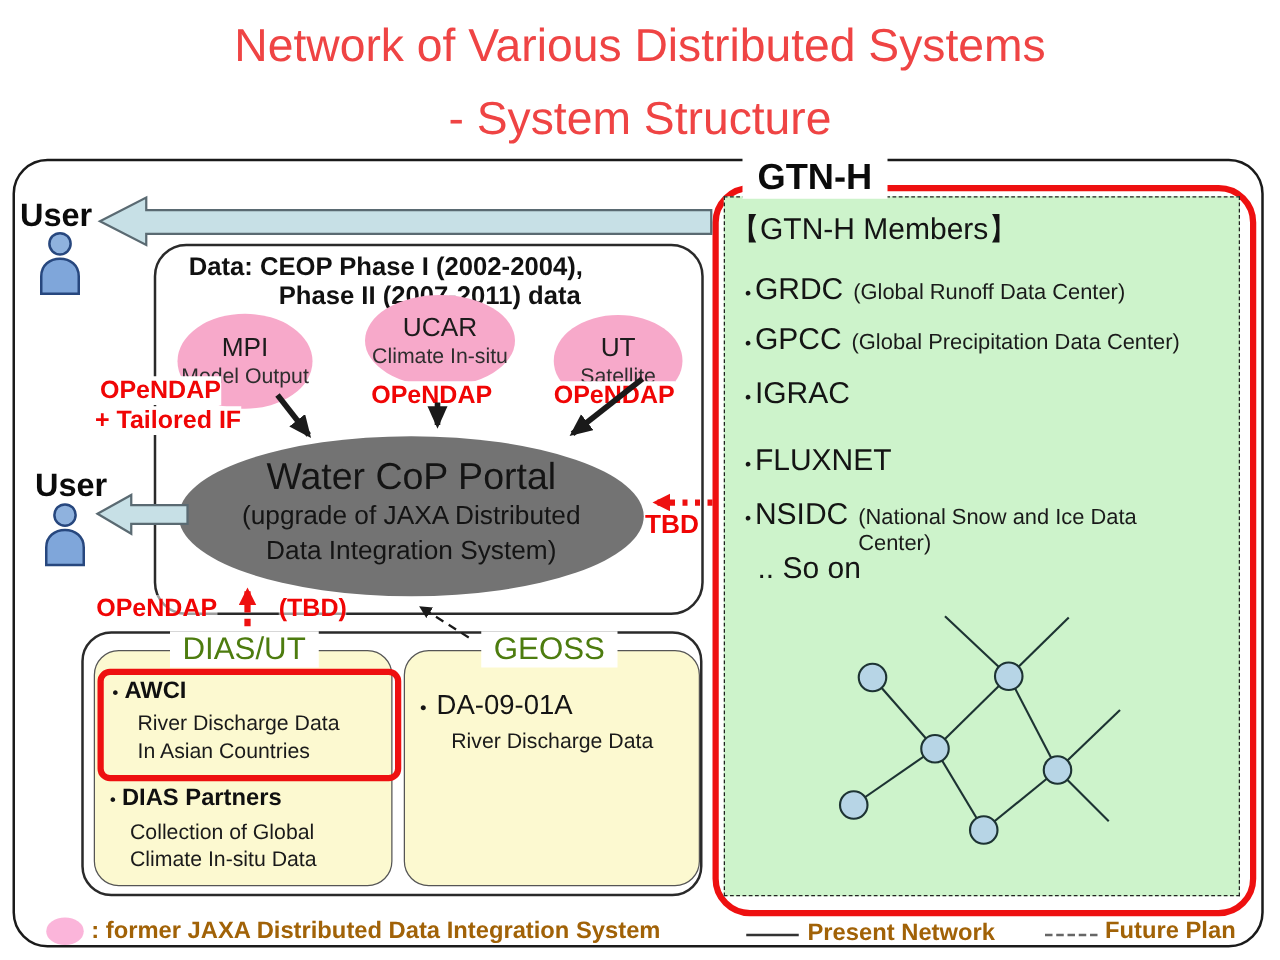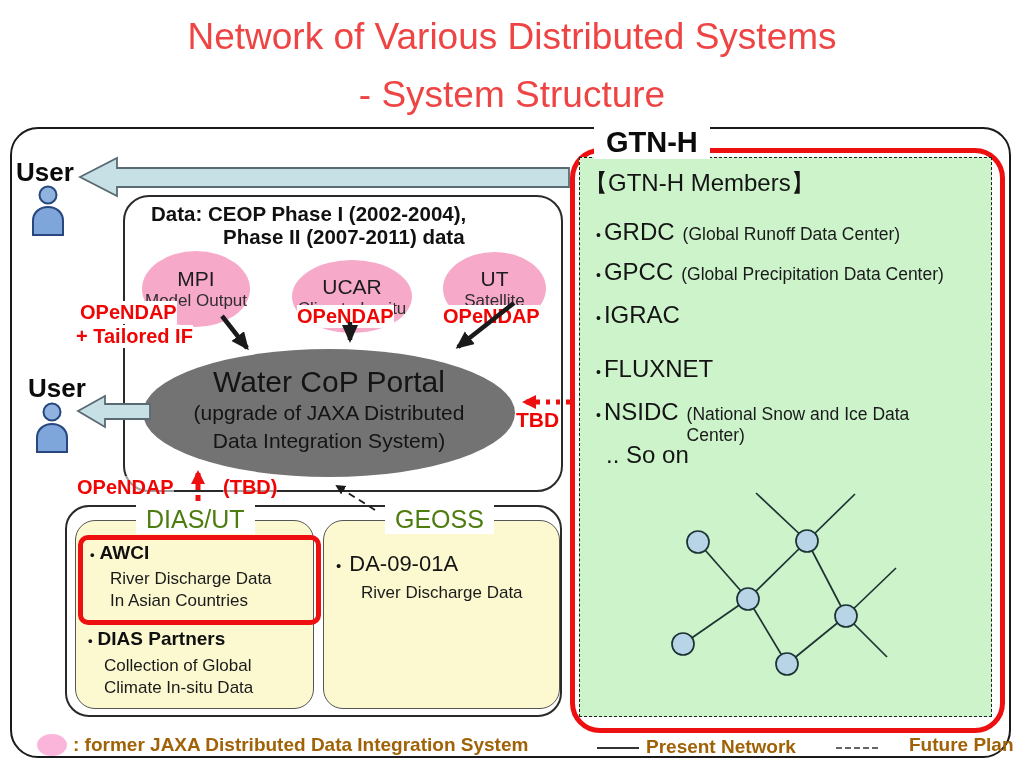--- a/index.html
+++ b/index.html
@@ -22,21 +22,21 @@
   
   .data-box { left:123px; top:195px; width:440px; height:297px; border:2px solid #2a2a2a; border-radius:26px; background:#fff; }
   .data-t { font-size:20.5px; font-weight:bold; white-space:nowrap; }
   .dt1 { left:151px; top:202px; }
   .dt2 { left:223px; top:225px; }
   
   .pink-el { background:#F7A9CA; border-radius:50%; display:flex; flex-direction:column; align-items:center; justify-content:center; text-align:center; }
   .el-name { font-size:21px; line-height:24px; color:#1c1c1c; white-space:nowrap; }
   .el-type { font-size:17px; line-height:20px; color:#2e2e2e; white-space:nowrap; }
   .el-mpi  { left:142px; top:251px; width:108px; height:76px;align-items:center; }
-  .el-ucar { left:292px; top:260px; width:120px; height:73px; }
+  .el-ucar { left:292px; top:236px; width:120px; height:73px; }
   .el-ut   { left:443px; top:252px; width:103px; height:73px; }
   
   .redlbl { color:#F00505; font-weight:bold; font-size:20px; white-space:nowrap; background:#fff; line-height:23px; }
   .la1 { left:80px;  top:301px; }
   .la2 { left:76px;  top:325px; }
   .lb  { left:297px; top:305px; }
   .lc  { left:443px; top:305px; }
   
   .portal { left:143px; top:349px; width:372px; height:128px; background:#737373; border-radius:50%; text-align:center; padding-top:15px; }
   .portal-title { font-size:30px; line-height:35px; color:#141414; }
@@ -81,21 +81,21 @@
   .m2 .mdesc { max-width:222px; }
   .m3 { left:596px; top:355px; }
   .m4 { left:596px; top:398px; }
   .m4 .mdesc { max-width:248px; }
   .so-on { left:606px; top:441px; font-size:24px; color:#141414; }
   
   .leg-el { left:37px; top:734px; width:30px; height:22px; background:#FBB5DA; border-radius:50%; }
   .leg-txt { font-size:19px; font-weight:bold; color:#a16207; white-space:nowrap; }
   .leg-former  { left:73px;  top:734px; }
   .leg-present { left:646px; top:736px; }
-  .leg-future  { left:884px; top:734px;margin-left:25px; }
+  .leg-future  { left:884px; top:734px; }
   .leg-line-solid { left:597px; top:747px; width:42px; height:0; border-top:2.5px solid #333; }
   .leg-line-dash  { left:836px; top:747px; width:42px; height:0; border-top:2.5px dashed #666; }
   
   .overlay { left:0; top:0; width:1024px; height:768px; pointer-events:none; }
   .user-icon { pointer-events:none; }
 </style>
 </head>
 <body>
 
 <div class="slide">

